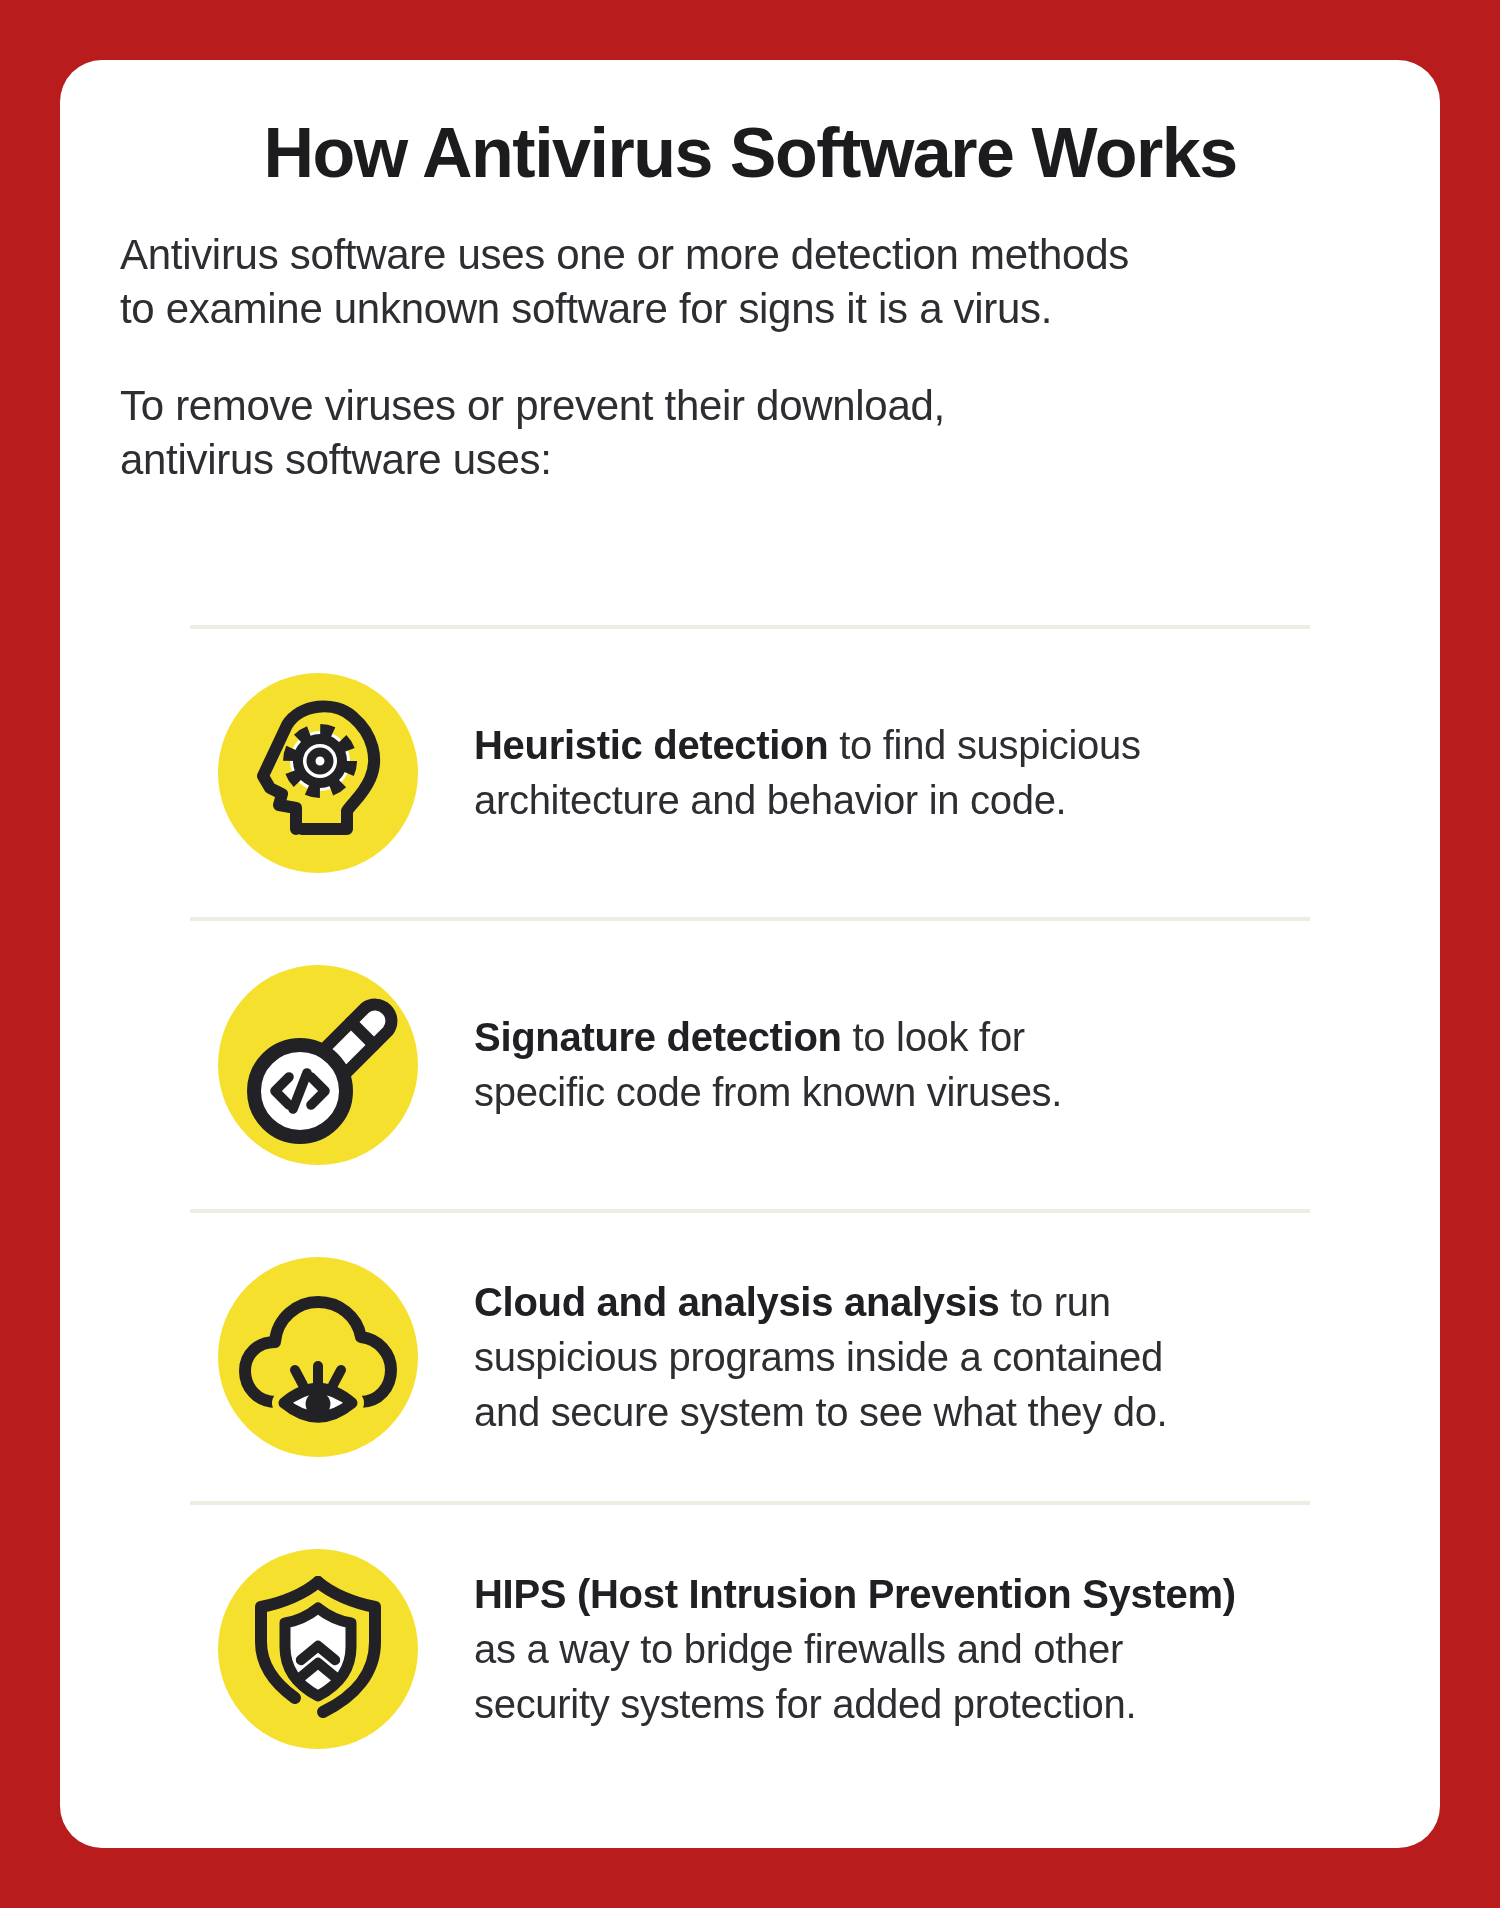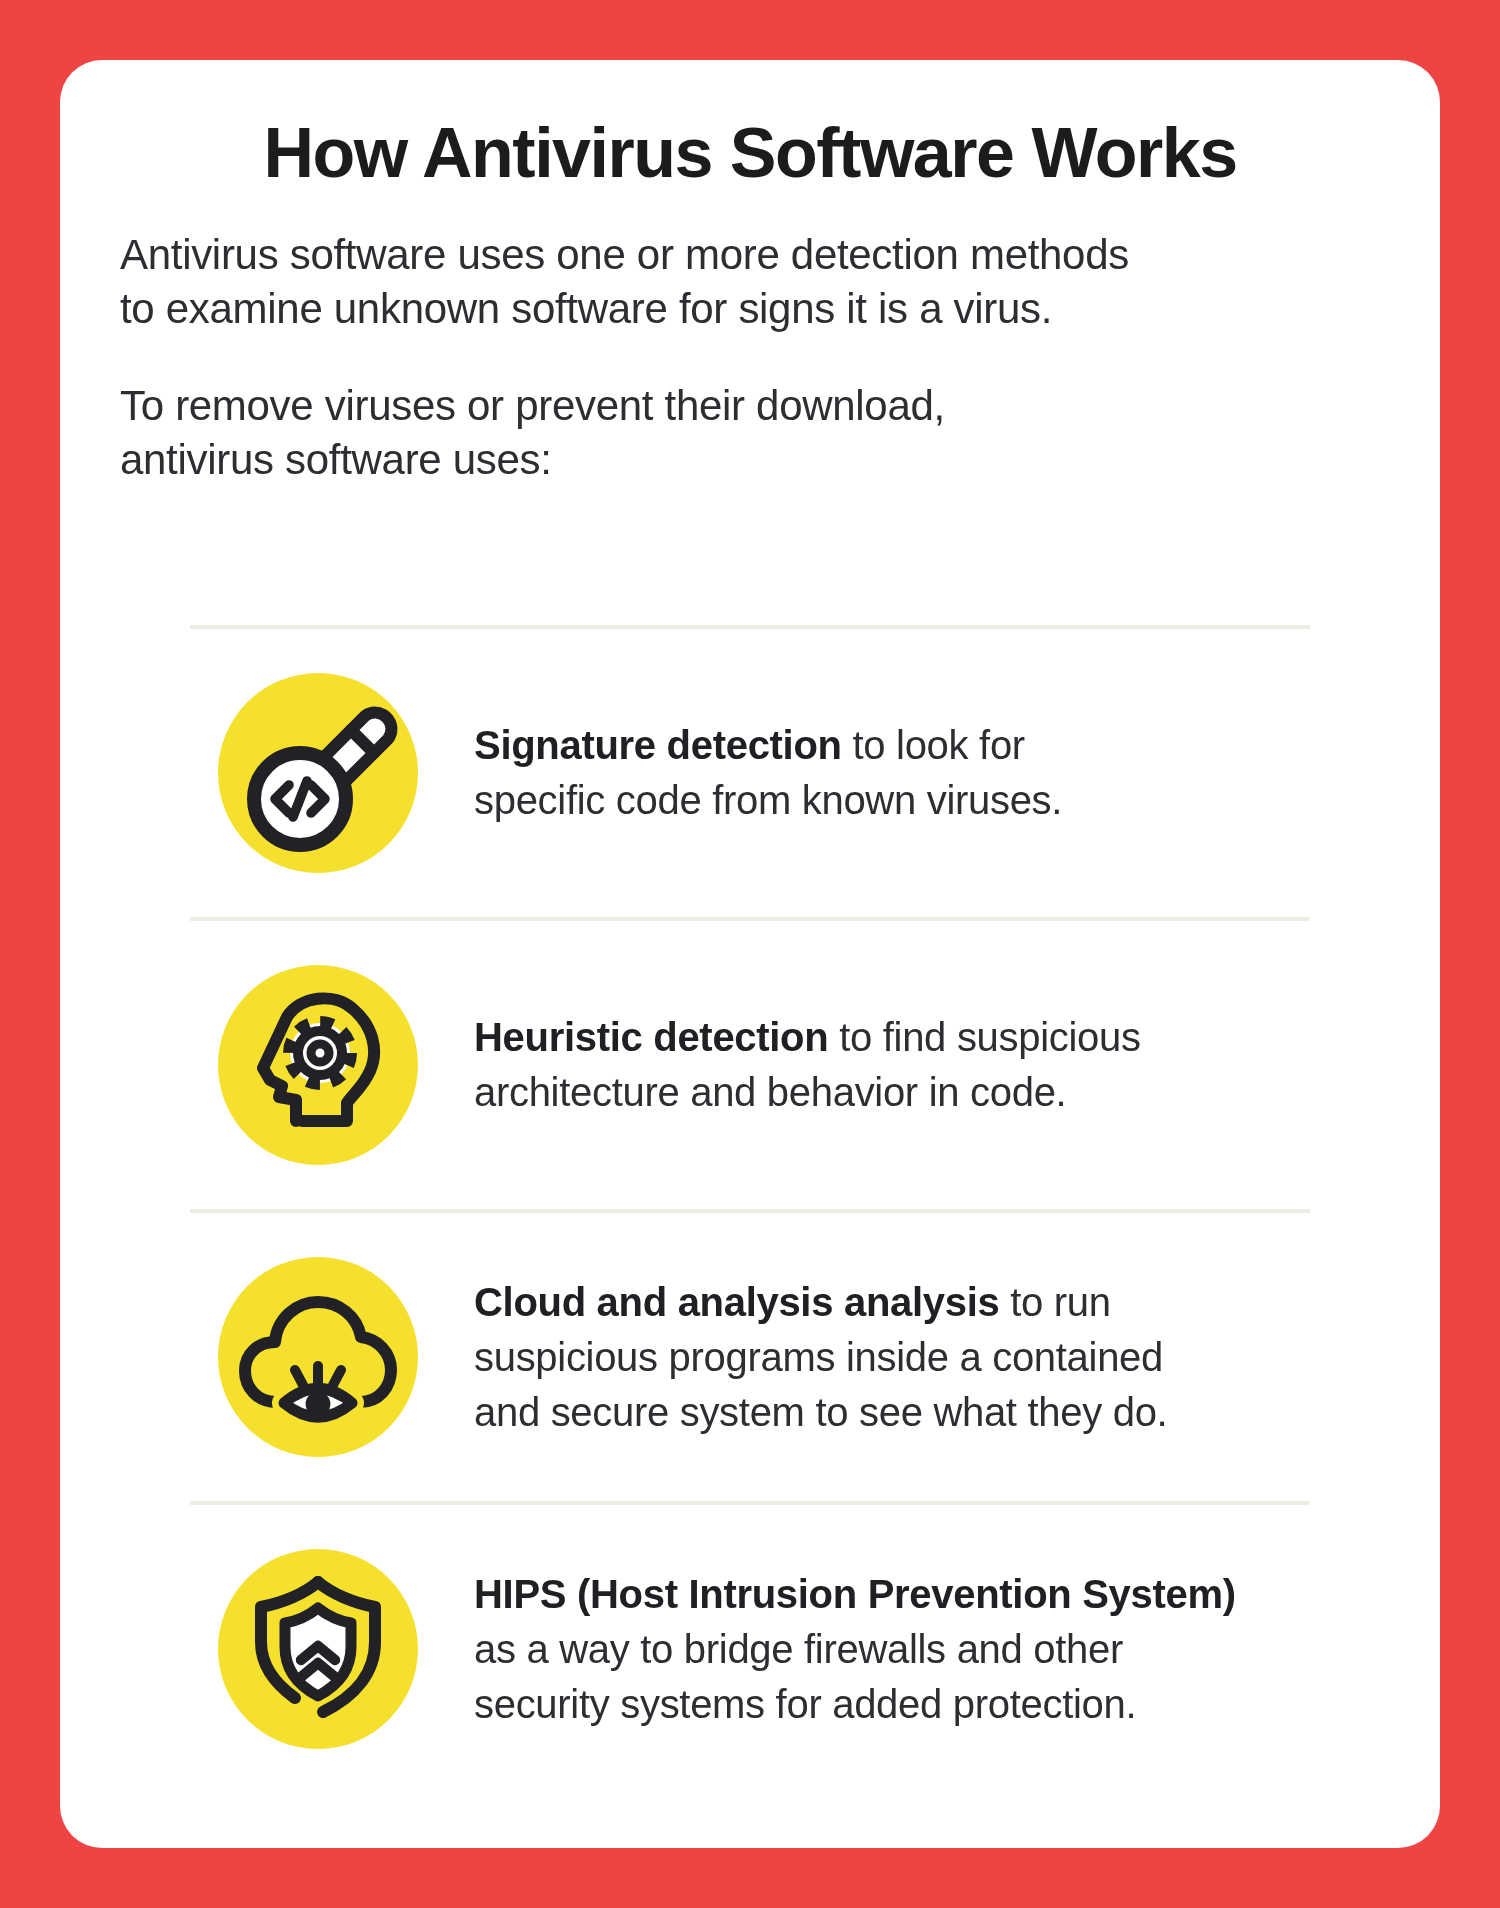--- a/index.html
+++ b/index.html
@@ -1,20 +1,20 @@
 <!DOCTYPE html>
 <html><head>
 <meta charset="utf-8">
 <style>
   html, body { margin: 0; padding: 0; }
   .page {
     position: relative;
     width: 1500px;
     height: 1908px;
-    background: #ef4444;
+    background: #b91c1c;
     font-family: "Liberation Sans", sans-serif;
     overflow: hidden;
   }
   .card {
     position: absolute;
     left: 60px;
     top: 60px;
     width: 1380px;
     height: 1788px;
     background: #FFFFFF;
@@ -87,46 +87,46 @@
 to examine unknown software for signs it is a virus.</p>
     <p class="intro secondary">To remove viruses or prevent their download,
 antivirus software uses:</p>
 
     <ul class="list">
 
       <li class="row">
         <div class="badge">
           <svg viewBox="0 0 100 100">
             <g fill="none" stroke="#222226" stroke-linecap="round" stroke-linejoin="round">
+              <path d="M39 78 L39 67.5 L30.5 66 L32 60.5 L26 57.5 L22.5 51.5 L34.5 26 C 41 15.5 58 13.5 67.5 22 C 77.5 30.5 80.5 43 76 53 C 72.5 61 67 65 64.5 69 L64.5 78 L42 78" stroke-width="6"></path>
+              <circle cx="51" cy="44" r="15" fill="#FFFFFF" stroke-width="7" stroke-dasharray="6.3 5.48" stroke-linecap="butt"></circle>
+              <circle cx="51" cy="44" r="11" fill="#FFFFFF" stroke-width="5"></circle>
+              <circle cx="51" cy="44" r="4.5" fill="#FFFFFF" stroke-width="4.5"></circle>
+            </g>
+          </svg>
+        </div>
+        <p class="itemtext"><b>Heuristic detection</b><span> to find suspicious
+architecture and behavior in code.</span></p>
+      </li>
+
+      <li class="row">
+        <div class="badge">
+          <svg viewBox="0 0 100 100">
+            <g fill="none" stroke="#222226" stroke-linecap="round" stroke-linejoin="round">
               <path d="M52.5 42.5 L73.5 21.5 A 8.2 8.2 0 0 1 85 33 L64 54 Z" fill="#FFFFFF" stroke-width="6"></path>
               <path d="M66.5 28.5 L78 40" stroke-width="6"></path>
               <circle cx="41" cy="63" r="23" fill="#FFFFFF" stroke-width="7"></circle>
               <path d="M35.5 56 L28.5 63 L35.5 70" stroke-width="4.8"></path>
               <path d="M46.5 56 L53.5 63 L46.5 70" stroke-width="4.8"></path>
               <path d="M44.5 54 L37.5 72" stroke-width="4.8"></path>
             </g>
           </svg>
         </div>
         <p class="itemtext"><b>Signature detection</b><span> to look for
 specific code from known viruses.</span></p>
-      </li>
-
-      <li class="row">
-        <div class="badge">
-          <svg viewBox="0 0 100 100">
-            <g fill="none" stroke="#222226" stroke-linecap="round" stroke-linejoin="round">
-              <path d="M39 78 L39 67.5 L30.5 66 L32 60.5 L26 57.5 L22.5 51.5 L34.5 26 C 41 15.5 58 13.5 67.5 22 C 77.5 30.5 80.5 43 76 53 C 72.5 61 67 65 64.5 69 L64.5 78 L42 78" stroke-width="6"></path>
-              <circle cx="51" cy="44" r="15" fill="#FFFFFF" stroke-width="7" stroke-dasharray="6.3 5.48" stroke-linecap="butt"></circle>
-              <circle cx="51" cy="44" r="11" fill="#FFFFFF" stroke-width="5"></circle>
-              <circle cx="51" cy="44" r="4.5" fill="#FFFFFF" stroke-width="4.5"></circle>
-            </g>
-          </svg>
-        </div>
-        <p class="itemtext"><b>Heuristic detection</b><span> to find suspicious
-architecture and behavior in code.</span></p>
       </li>
 
       <li class="row">
         <div class="badge">
           <svg viewBox="0 0 100 100">
             <g stroke-linecap="round" stroke-linejoin="round">
               <path d="M29 72.5 C 19.5 72.5 13.5 65 13.5 57 C 13.5 48.5 20 42.5 28.5 42.5 C 29.5 30.5 39.5 22.5 50 22.5 C 60.5 22.5 69.5 29.5 71.5 40 C 80 41 86.5 48 86.5 56.5 C 86.5 65 80.5 72.5 71 72.5" fill="none" stroke="#222226" stroke-width="6"></path>
               <path d="M33 73 Q50 58.5 67 73 Q50 87 33 73 Z" fill="#F5E12D" stroke="#F5E12D" stroke-width="12"></path>
               <path d="M33 73 Q50 58.5 67 73 Q50 87 33 73 Z" fill="#FFFFFF" stroke="#222226" stroke-width="5.5"></path>
               <circle cx="50" cy="73.5" r="6.2" fill="#222226"></circle>

